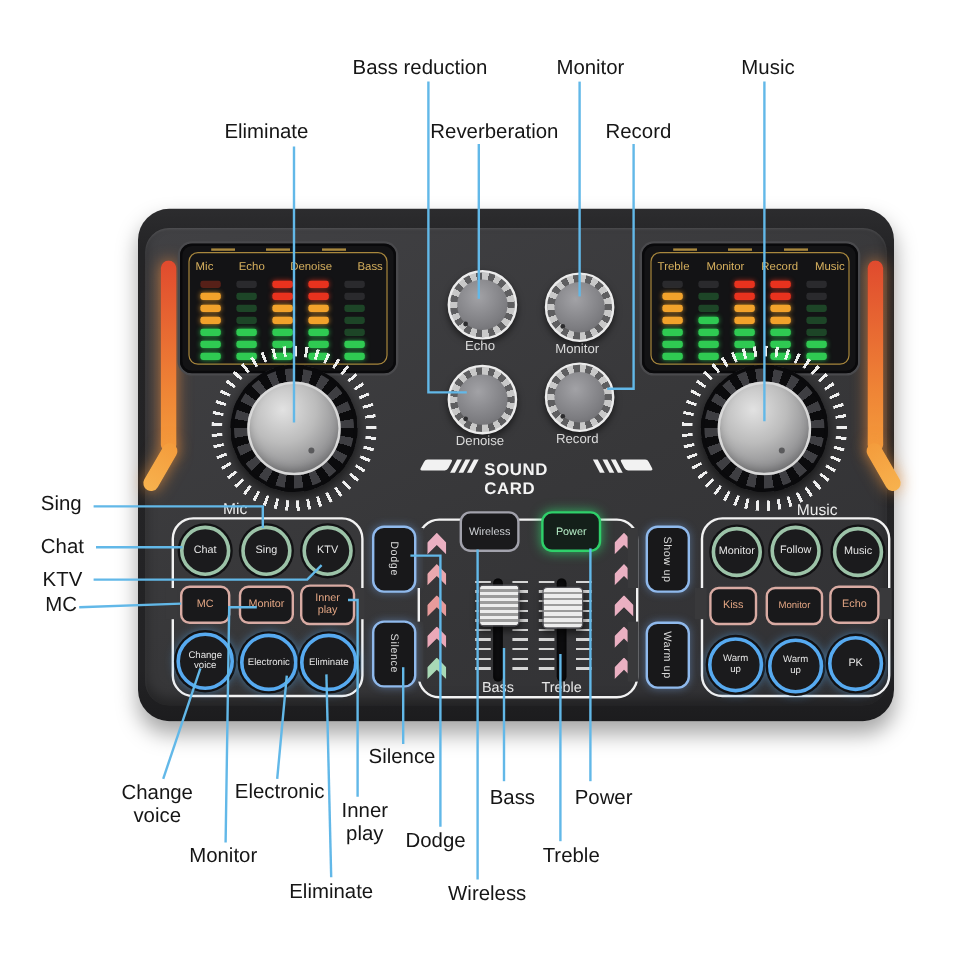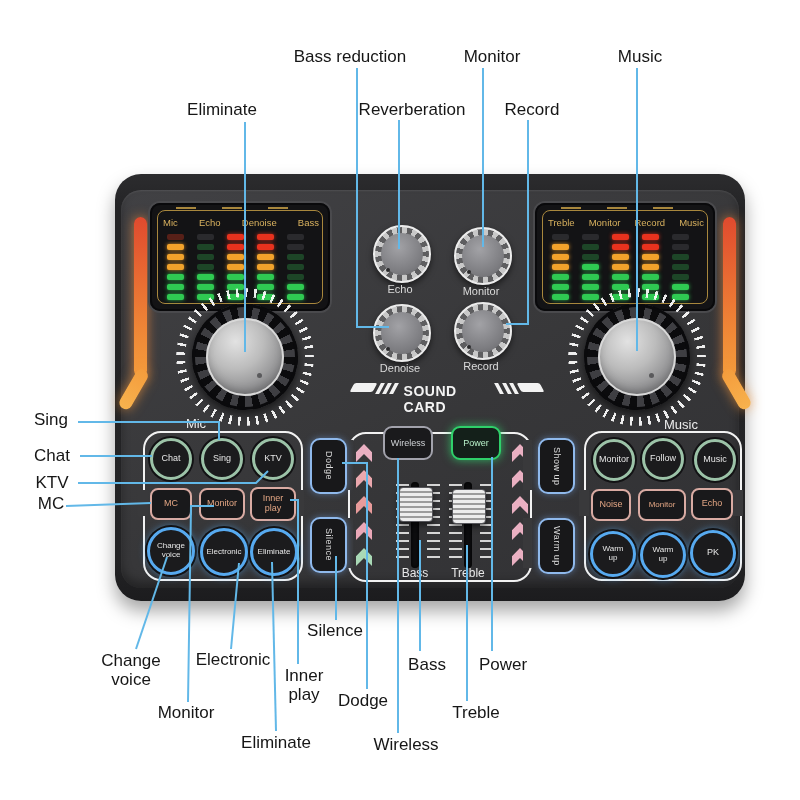--- a/index.html
+++ b/index.html
@@ -292,21 +292,21 @@
   <div class="btn-c rg" style="left:593px;top:439px;width:36px;height:36px;">
       <span>Monitor</span>
     </div>
   <div class="btn-c rg" style="left:642px;top:438px;width:36px;height:36px;">
       <span>Follow</span>
     </div>
   <div class="btn-c rg" style="left:694px;top:439px;width:36px;height:36px;">
       <span>Music</span>
     </div>
   <div class="btn-r" style="left:591px;top:489px;width:36px;height:28px;">
-      <span>Noise</span>
+      <span>Kiss</span>
     </div>
   <div class="btn-r" style="left:638px;top:489px;width:44px;height:28px;font-size:8px;">
       <span>Monitor</span>
     </div>
   <div class="btn-r" style="left:691px;top:488px;width:38px;height:28px;">
       <span>Echo</span>
     </div>
   <div class="btn-c rb" style="left:590px;top:531px;width:40px;height:40px;font-size:8px;">
       <span style="width:30px;">Warm up</span>
     </div>

